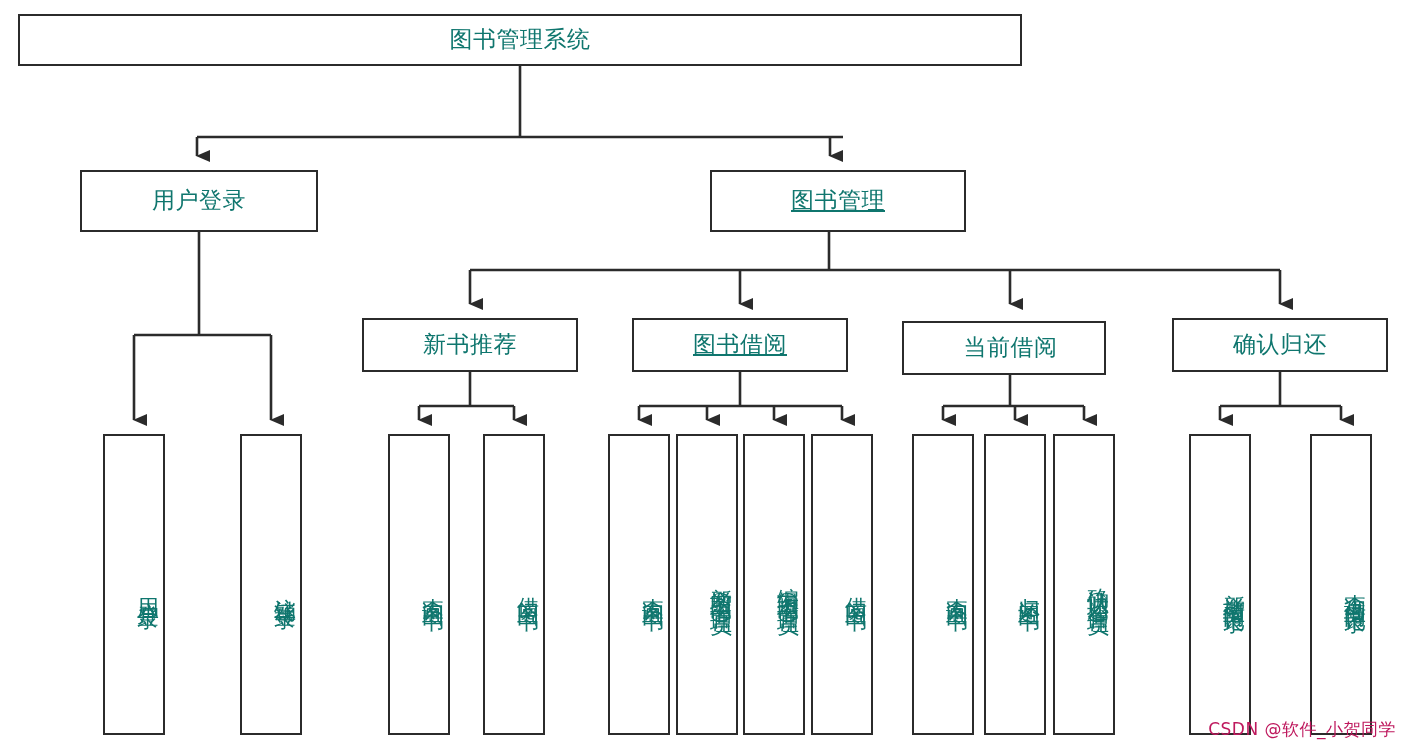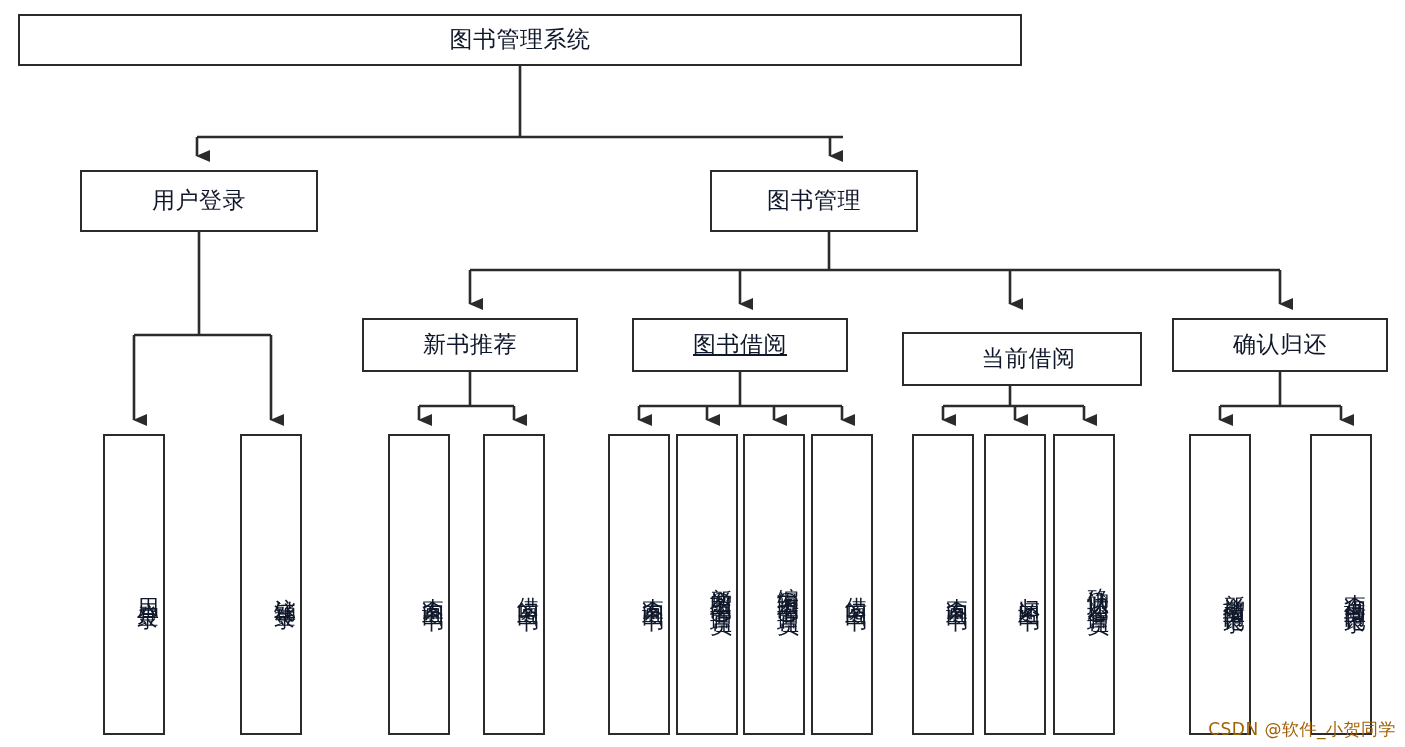--- a/index.html
+++ b/index.html
@@ -26,21 +26,21 @@
     pointer-events: none;
   }
   .node {
     position: absolute;
     box-sizing: border-box;
     border: 2.2px solid #2b2b2b;
     background: #ffffff;
     display: flex;
     align-items: center;
     justify-content: center;
-    color: #0f172a;
+    color: #0f766e;
   }
   .node.horiz {
     font-size: 23px;
     letter-spacing: 0.5px;
     line-height: 1.2;
   }
   .node.root {
     font-size: 23px;
   }
   .node.vert {
@@ -59,21 +59,21 @@
     display: block;
   }
   .node.vert.tall .vlabel {
     font-size: 22px;
   }
   #watermark {
     position: absolute;
     right: 9px;
     bottom: 6px;
     font-size: 17px;
-    color: #a16207;
+    color: #be185d;
     letter-spacing: 0.5px;
     white-space: nowrap;
     font-family: "DejaVu Sans", "Liberation Sans", sans-serif;
   }
 </style>
 </head>
 <body>
 
 <div id="canvas">
 
@@ -125,25 +125,25 @@
       <path d="M1280,372 L1280,406"></path>
       <path d="M1220,406 L1341,406"></path>
       <path d="M1220,406 L1220,420" marker-end="url(#arrow)"></path>
       <path d="M1341,406 L1341,420" marker-end="url(#arrow)"></path>
     </g>
   </svg>
 
   <div class="node horiz root" style="left: 18px; top: 14px; width: 1004px; height: 52px;">图书管理系统</div>
 
   <div class="node horiz" style="left: 80px; top: 170px; width: 238px; height: 62px;">用户登录</div>
-  <div class="node horiz" style="left: 710px; top: 170px; width: 208px; height: 62px;">图书管理</div>
+  <div class="node horiz" style="left: 710px; top: 170px; width: 256px; height: 62px; text-decoration: underline;">图书管理</div>
 
   <div class="node horiz" style="left: 362px; top: 318px; width: 216px; height: 54px;">新书推荐</div>
   <div class="node horiz" style="left: 632px; top: 318px; width: 216px; height: 54px; text-decoration: underline;">图书借阅</div>
-  <div class="node horiz" style="left: 902px; top: 332px; width: 240px; height: 54px; padding-left: 13px;">当前借阅</div>
+  <div class="node horiz" style="left: 902px; top: 321px; width: 204px; height: 54px; padding-left: 13px;">当前借阅</div>
   <div class="node horiz" style="left: 1172px; top: 318px; width: 216px; height: 54px;">确认归还</div>
 
   <div class="node vert" style="left: 103px; top: 434px; width: 62px; height: 301px;">
     <span class="vlabel">用户登录</span>
   </div>
   <div class="node vert" style="left: 240px; top: 434px; width: 62px; height: 301px;">
     <span class="vlabel">注销登录</span>
   </div>
   <div class="node vert" style="left: 388px; top: 434px; width: 62px; height: 301px;">
     <span class="vlabel">查询图书</span>

